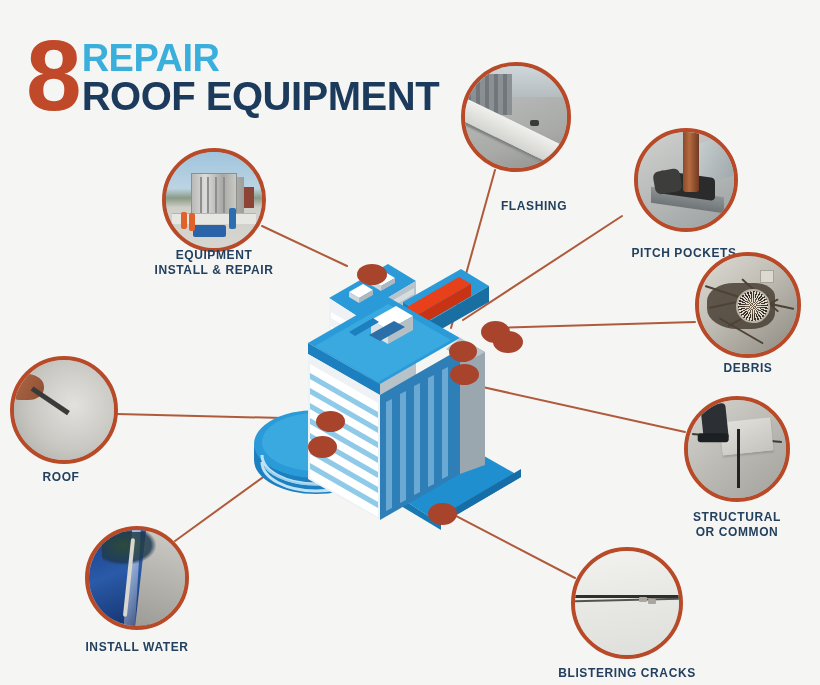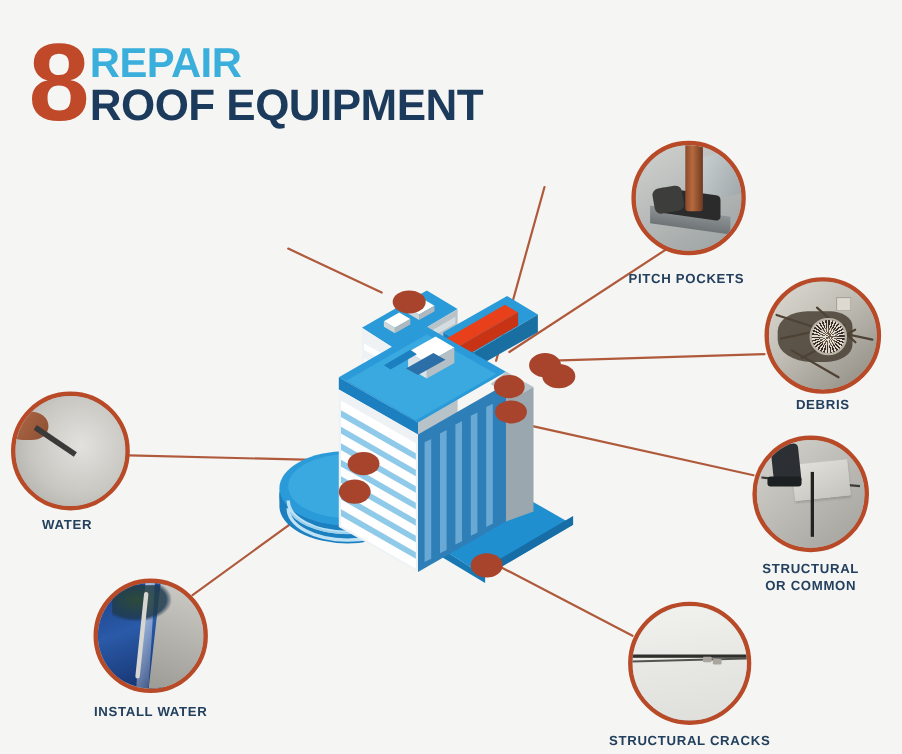--- a/index.html
+++ b/index.html
@@ -242,23 +242,62 @@
     <div class="mk" style="left: 104px; top: 28px; width: 30px; height: 21px; background: rgb(168, 67, 44);"></div>
     <div class="mk" style="left: 196px; top: 105px; width: 28px; height: 21px; background: rgb(168, 67, 44);"></div>
     <div class="mk" style="left: 228px; top: 85px; width: 29px; height: 22px; background: rgb(168, 67, 44);"></div>
     <div class="mk" style="left: 240px; top: 95px; width: 30px; height: 22px; background: rgb(168, 67, 44);"></div>
     <div class="mk" style="left: 197px; top: 128px; width: 29px; height: 21px; background: rgb(168, 67, 44);"></div>
     <div class="mk" style="left: 175px; top: 267px; width: 29px; height: 22px; background: rgb(168, 67, 44);"></div>
     <div class="mk" style="left: 63px; top: 175px; width: 29px; height: 21px; background: rgb(168, 67, 44);"></div>
     <div class="mk" style="left: 55px; top: 200px; width: 29px; height: 22px; background: rgb(168, 67, 44);"></div>
   </div>
 
-
-
-  <div class="node" style="left: 574px; top: 128px; width: 104px; height: 104px;">
+  <div class="node" style="left: 162px; top: 148px; width: 104px; height: 104px;">
+    <div class="bubble" style="width: 104px; height: 104px;">
+      <div class="ph">
+        <div class="eq-sky"></div>
+        <div class="eq-red"></div>
+        <div class="eq-unit2"></div>
+        <div class="eq-unit">
+          <i style="left:18%"></i>
+            <i style="left:34%"></i>
+            <i style="left:52%"></i>
+            <i style="left:70%"></i>
+        </div>
+        <div class="eq-deck"></div>
+        <div class="eq-blue"></div>
+        <div class="eq-worker" style="left:16%;top:62%"></div>
+        <div class="eq-worker" style="left:24%;top:64%"></div>
+        <div class="eq-worker2" style="left:66%;top:58%"></div>
+      </div>
+    </div>
+    <div class="cap" style="left: 52px; top: 100px; margin-left: 0px;">
+      <div>EQUIPMENT</div>
+      <div>INSTALL &amp; REPAIR</div>
+    </div>
+  </div>
+
+  <div class="node" style="left: 461px; top: 62px; width: 110px; height: 110px;">
+    <div class="bubble" style="width: 110px; height: 110px;">
+      <div class="ph">
+        <div class="fl-base"></div>
+        <div class="fl-sky"></div>
+        <div class="fl-bldg"></div>
+        <div class="fl-cap2"></div>
+        <div class="fl-cap"></div>
+        <div class="fl-vent"></div>
+      </div>
+    </div>
+    <div class="cap" style="left: 55px; top: 137px; margin-left: 18px;">
+      <div>FLASHING</div>
+    </div>
+  </div>
+
+  <div class="node" style="left: 634px; top: 128px; width: 104px; height: 104px;">
     <div class="bubble" style="width: 104px; height: 104px;">
       <div class="ph">
         <div class="pp-roof"></div>
         <div class="pp-strip"></div>
         <div class="pp-curb"></div>
         <div class="pp-seal"></div>
         <div class="pp-seal2"></div>
         <div class="pp-pipe"></div>
       </div>
     </div>
@@ -307,21 +346,21 @@
     <div class="bubble" style="width: 112px; height: 112px;">
       <div class="ph">
         <div class="sc-wall"></div>
         <div class="sc-crack"></div>
         <div class="sc-crack b"></div>
         <div class="sc-sp" style="left:62%;top:44%"></div>
         <div class="sc-sp" style="left:70%;top:46%"></div>
       </div>
     </div>
     <div class="cap" style="left: 56px; top: 119px; margin-left: 0px;">
-      <div>STRUCTURAL CRACKS</div>
+      <div>BLISTERING CRACKS</div>
     </div>
   </div>
 
   <div class="node" style="left: 85px; top: 526px; width: 104px; height: 104px;">
     <div class="bubble" style="width: 104px; height: 104px;">
       <div class="ph">
         <div class="pw-water"></div>
         <div class="pw-roof"></div>
         <div class="pw-edge"></div>
         <div class="pw-tree"></div>
@@ -336,17 +375,17 @@
   <div class="node" style="left: 10px; top: 356px; width: 108px; height: 108px;">
     <div class="bubble" style="width: 108px; height: 108px;">
       <div class="ph">
         <div class="sm-roof"></div>
         <div class="sm-seam"></div>
         <div class="sm-hand"></div>
         <div class="sm-tool"></div>
       </div>
     </div>
     <div class="cap" style="left: 54px; top: 114px; margin-left: -3px;">
-      <div>WATER</div>
+      <div>ROOF</div>
     </div>
   </div>
 
 </div>
 
 </body></html>

